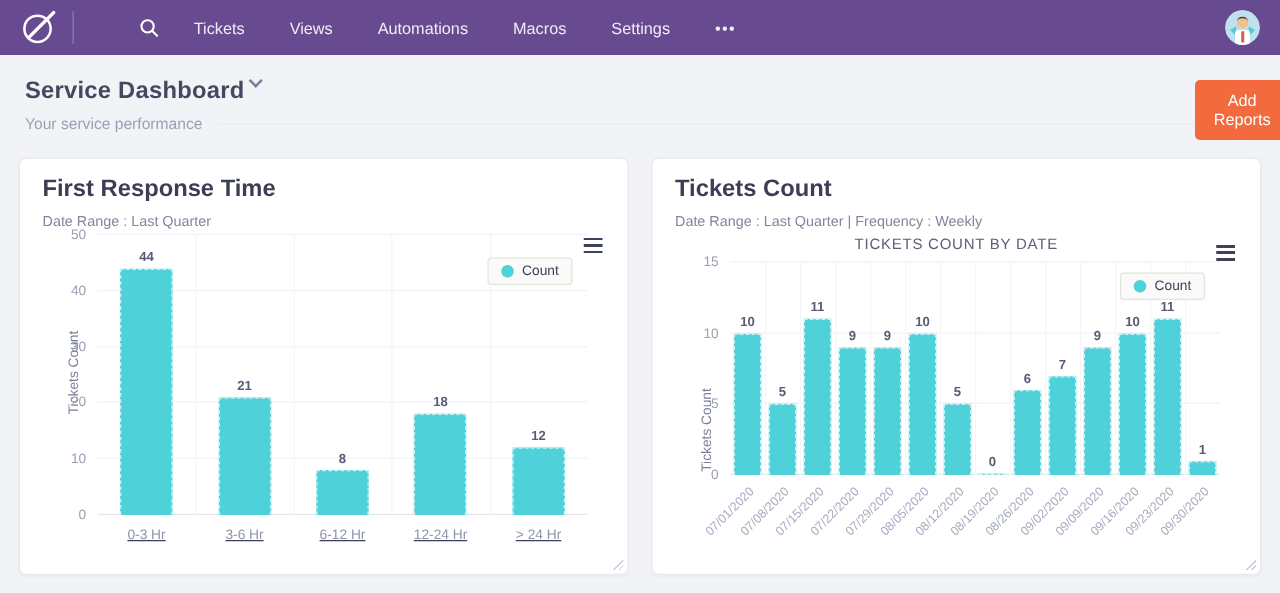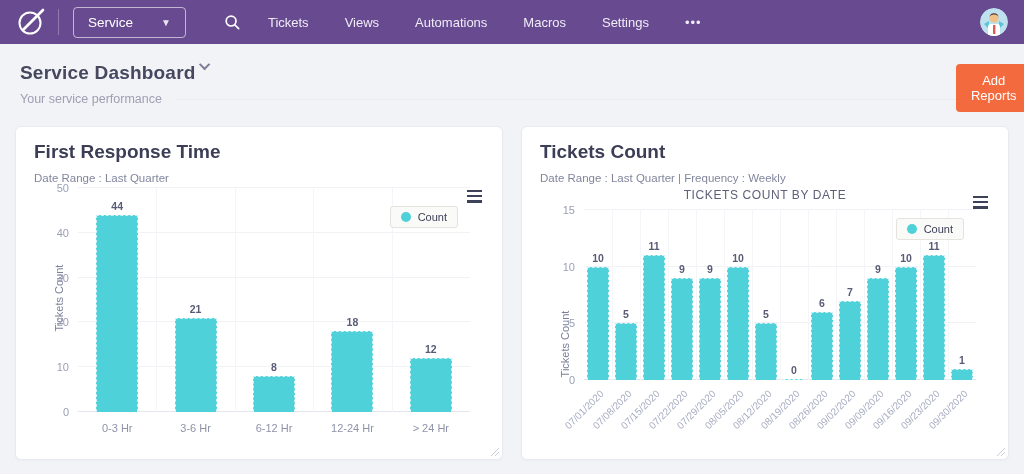--- a/index.html
+++ b/index.html
@@ -59,43 +59,39 @@
   .plot { position:relative; }
   .grid { position:absolute; left:0; right:0; height:1px; background:#f1f2f6; }
   .grid.base { background:#e4e6ed; }
   .vgrid { position:absolute; top:0; bottom:0; width:1px; background:#f4f5f9; }
   .ytick { position:absolute; right:calc(100% + 9px); font-size:11px; color:#9aa0b4; }
   .cols { position:absolute; left:0; right:0; top:0; bottom:0; display:flex; z-index:2; }
   .col { flex:1; display:flex; flex-direction:column; justify-content:flex-end; align-items:center; height:100%; }
   .val { font-size:10.5px; font-weight:700; color:#585b76; margin-bottom:3px;
     text-shadow:0.6px 0.6px 0 rgba(255,255,255,0.9); }
   .bar { background:#4fd1da; border:1px dashed #cdf1f4; border-bottom:none; }
-  .xrow { display:flex; }
+  .xrow { display:flex;text-decoration:underline; }
   .xrow .xl { flex:1; position:relative; }
   .c1 .xrow .xl { text-align:center; padding-top:10px; font-size:11px; color:#8e93a9; }
   .c2 .xrow { height:66px; }
   .c2 .xrow .xl span { position:absolute; top:8px; right:50%; transform:rotate(-45deg);
     transform-origin:100% 0; font-size:10px; color:#a6abc0; white-space:nowrap; }
 </style>
 </head>
 <body>
 
 <div class="navbar">
   <div class="logo">
     <svg viewBox="0 0 30 30" width="30" height="30">
       <circle cx="14" cy="16" r="10.5" fill="none" stroke="#ffffff" stroke-width="2"></circle>
       <line x1="7" y1="23" x2="27" y2="3" stroke="#ffffff" stroke-width="2.6" stroke-linecap="round"></line>
       <line x1="10" y1="20" x2="19" y2="11" stroke="#ffffff" stroke-width="1.6" stroke-linecap="round"></line>
     </svg>
   </div>
   <div class="nav-divider"></div>
-  <div class="product-btn">
-    <span>Service</span>
-    <span class="caret">▼</span>
-  </div>
   <div class="search-btn">
     <svg viewBox="0 0 18 18" width="17" height="17">
       <circle cx="7.5" cy="7.5" r="5.2" fill="none" stroke="#ffffff" stroke-width="1.8"></circle>
       <line x1="11.5" y1="11.5" x2="15.5" y2="15.5" stroke="#ffffff" stroke-width="1.8" stroke-linecap="round"></line>
     </svg>
   </div>
   <div class="nav-items">
     <span class="nav-item">Tickets</span>
     <span class="nav-item">Views</span>
     <span class="nav-item">Automations</span>

